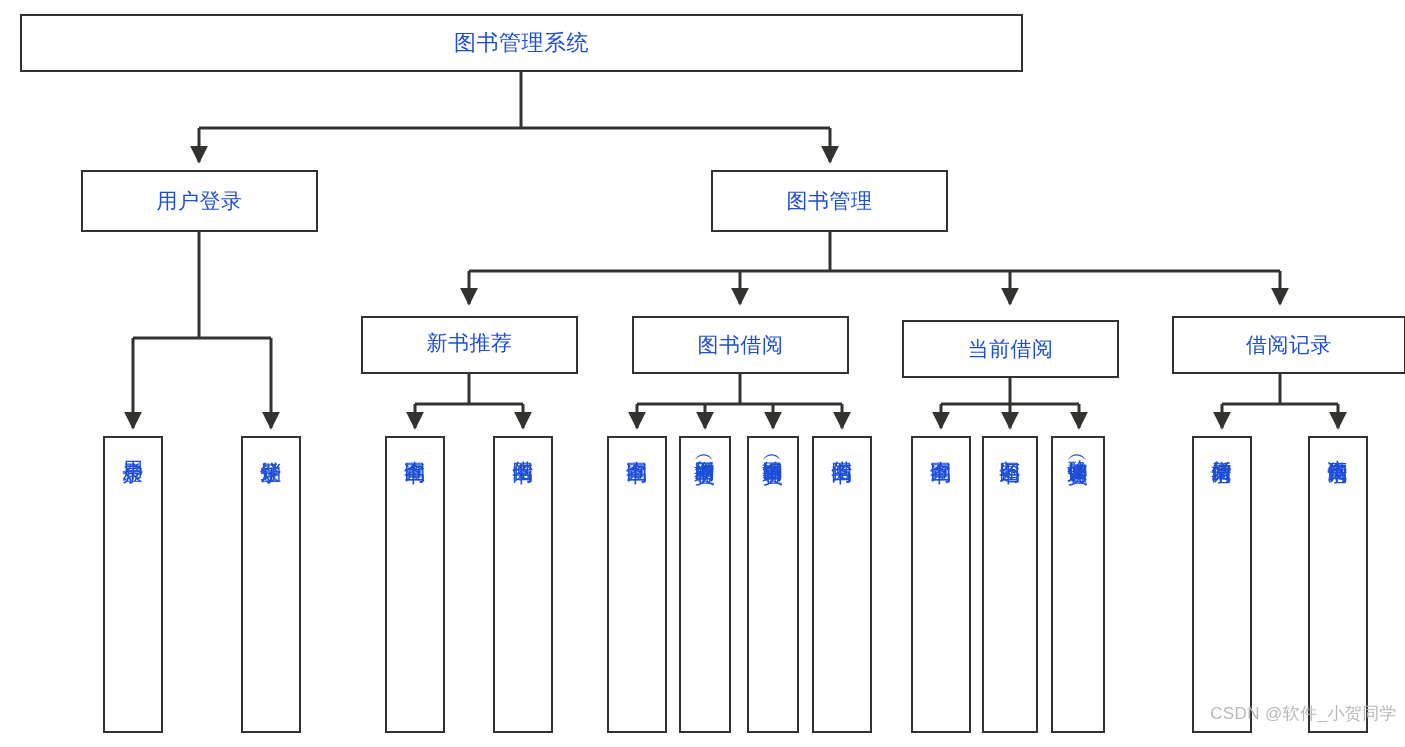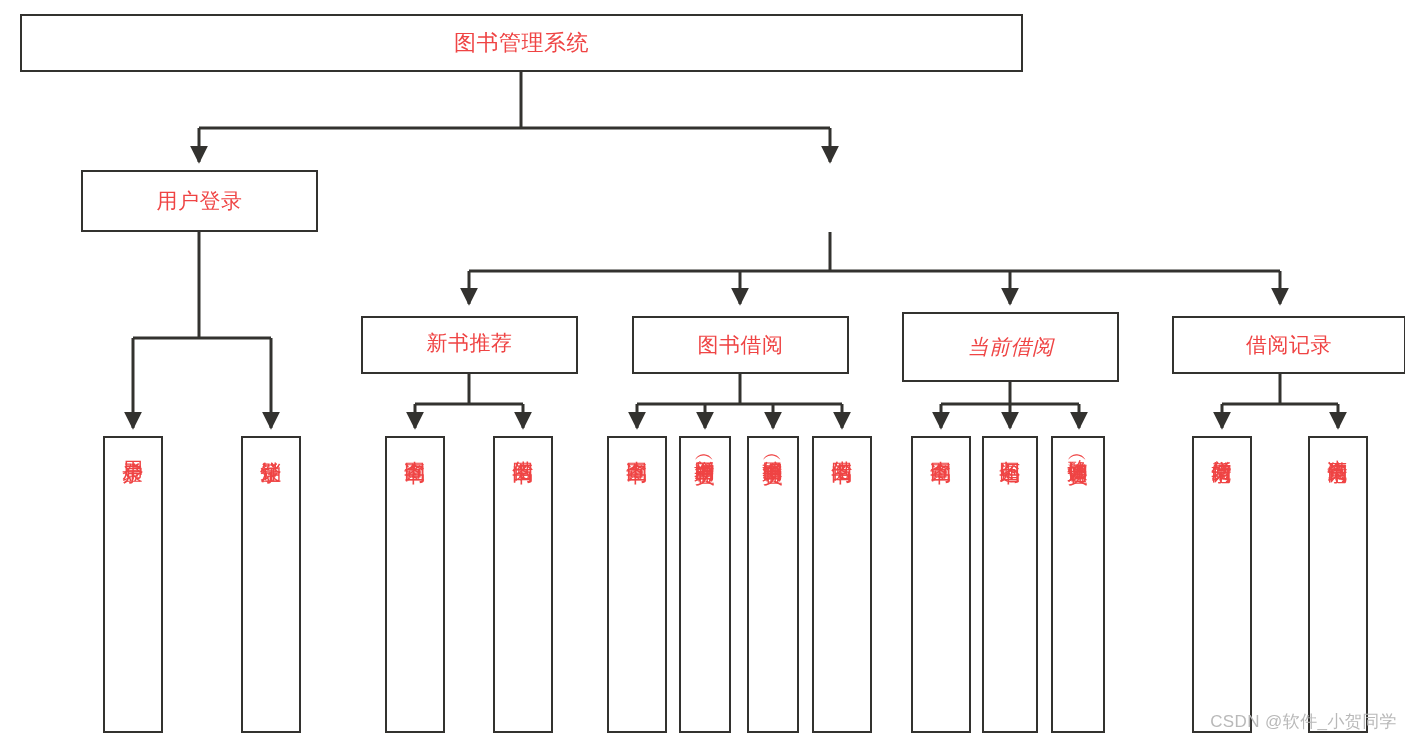--- a/index.html
+++ b/index.html
@@ -29,21 +29,21 @@
   }
   .node {
     position: absolute;
     box-sizing: border-box;
     border: 2.5px solid #33322f;
     background: #ffffff;
     display: flex;
     align-items: center;
     justify-content: center;
     text-align: center;
-    color: #ef4444;
+    color: #1d4ed8;
   }
   
   .node.horiz .label {
     font-size: 21px;
     line-height: 1.25;
     letter-spacing: 0.5px;
     white-space: nowrap;
   }
   #node-root .label {
     font-size: 22px;
@@ -63,21 +63,21 @@
     white-space: nowrap;
     max-height: 100%;
   }
   .node.vert.tall .label {
     font-size: 20px;
     line-height: 1.2;
   }
   #watermark {
     position: absolute;
     right: 8px;
-    bottom: 14px;
+    bottom: 22px;
     font-size: 17px;
     color: #b9b9b9;
     white-space: nowrap;
     letter-spacing: 0.4px;
   }
 </style>
 </head>
 <body>
 
 <div id="canvas">
@@ -132,28 +132,31 @@
     </g>
   </svg>
 
   <div class="node horiz" id="node-root" style="left:20px; top:14px; width:1003px; height:58px;">
     <span class="label">图书管理系统</span>
   </div>
 
   <div class="node horiz" style="left:81px; top:170px; width:237px; height:62px;">
     <span class="label">用户登录</span>
   </div>
+  <div class="node horiz" style="left:711px; top:170px; width:237px; height:62px;">
+    <span class="label">图书管理</span>
+  </div>
 
   <div class="node horiz" style="left:361px; top:316px; width:217px; height:58px;font-family:Liberation Mono, monospace;">
     <span class="label">新书推荐</span>
   </div>
   <div class="node horiz" style="left:632px; top:316px; width:217px; height:58px;">
     <span class="label">图书借阅</span>
   </div>
-  <div class="node horiz" style="left:902px; top:312px; width:217px; height:70px;font-style:italic;">
+  <div class="node horiz" style="left:902px; top:320px; width:217px; height:58px;">
     <span class="label">当前借阅</span>
   </div>
   <div class="node horiz" style="left:1172px; top:316px; width:234px; height:58px;">
     <span class="label">借阅记录</span>
   </div>
 
   <div class="node vert" style="left:103px; top:436px; width:60px; height:297px;">
     <span class="label">用户登录</span>
   </div>
   <div class="node vert" style="left:241px; top:436px; width:60px; height:297px;">

